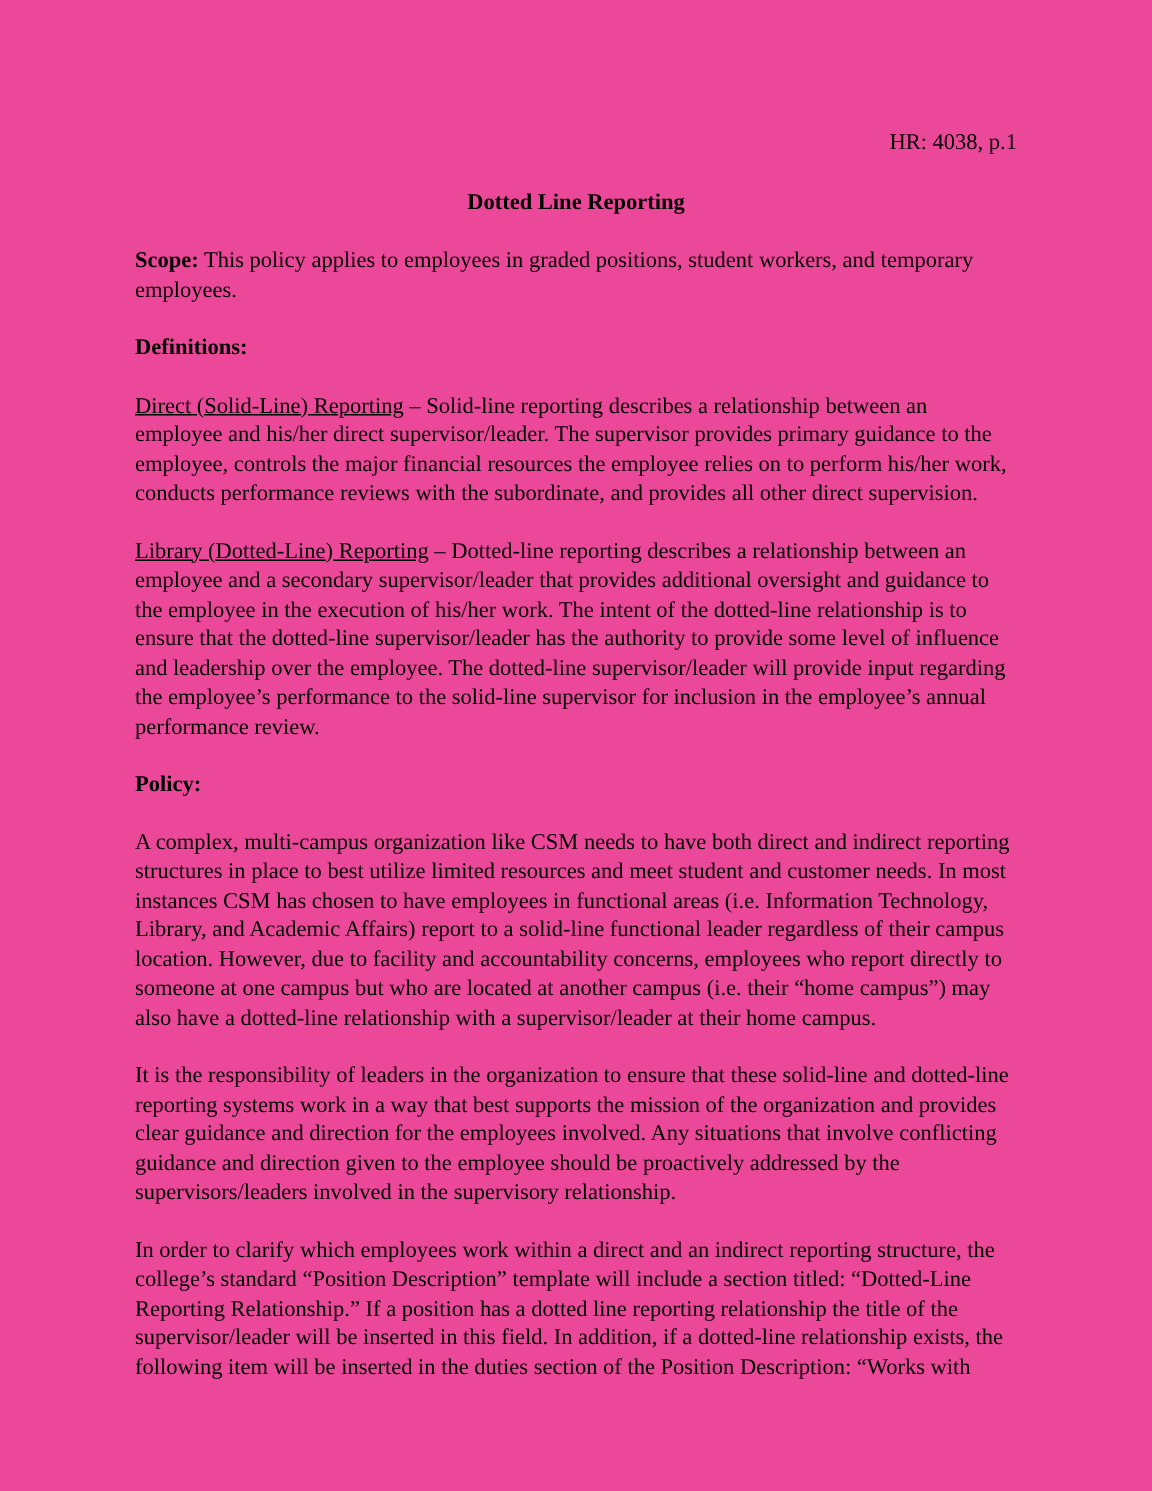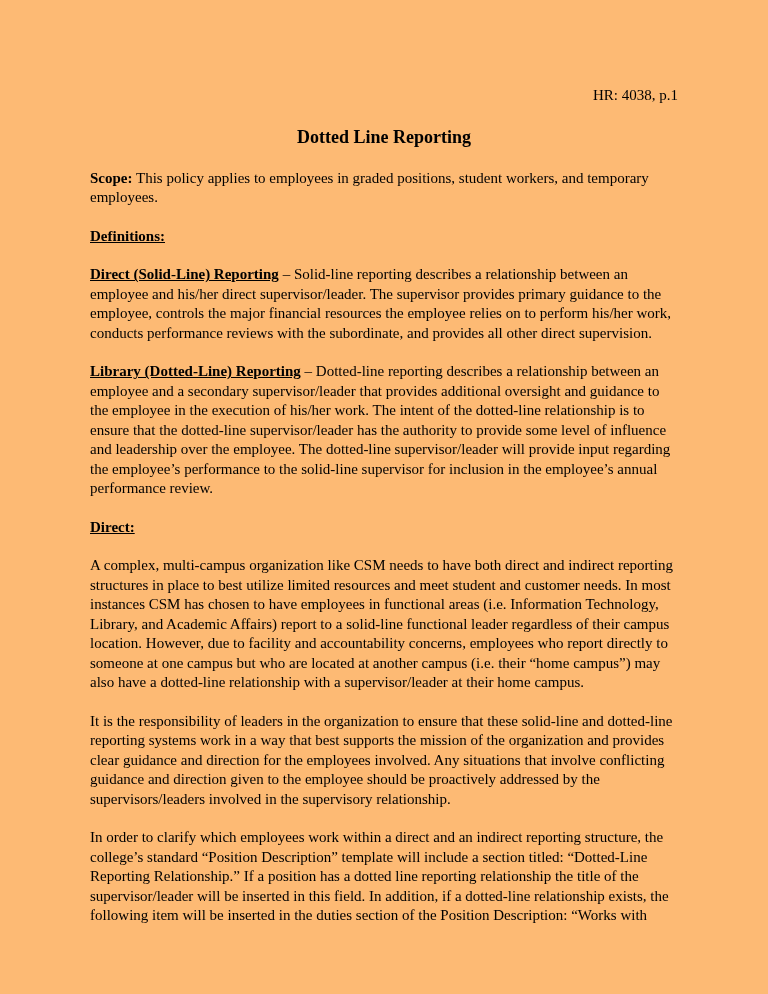--- a/index.html
+++ b/index.html
@@ -5,55 +5,53 @@
   html, body {
     margin: 0;
     padding: 0;
     background: #ffffff;
   }
   .page {
     position: relative;
     width: 768px;
     height: 994px;
     margin: 0 auto;
-    background: #fdba74;
+    background: #ec4899;
     box-sizing: border-box;
     padding: 86px 90px 60px 90px;
     font-family: "Liberation Serif", "DejaVu Serif", serif;
     font-size: 15px;
     line-height: 1.3;
     color: #000000;
     overflow: hidden;
   }
   .header-right {
     text-align: right;
     margin: 0 0 20px 0;
   }
   .doc-title {
     text-align: center;
     font-weight: bold;
-    font-size: 18px;
+    font-size: 15px;
     margin: 0 0 20px 0;
   }
   p {
     margin: 0 0 19px 0;
     text-align: left;
   }
   .heading {
     font-weight: bold;
     margin: 0 0 19px 0;
-    text-decoration: underline;
   }
   .bold {
     font-weight: bold;
     margin-top: 44px;
   }
   .underline {
     text-decoration: underline;
-    font-weight: bold;
   }
 </style>
 </head>
 <body>
 
 <div class="page">
 
   <div class="header-right">HR: 4038, p.1</div>
 
   <div class="doc-title">Dotted Line Reporting</div>
@@ -68,21 +66,21 @@
   <p>
     <span class="underline">Direct (Solid-Line) Reporting</span>
     <span>– Solid-line reporting describes a relationship between an employee and his/her direct supervisor/leader. The supervisor provides primary guidance to the employee, controls the major financial resources the employee relies on to perform his/her work, conducts performance reviews with the subordinate, and provides all other direct supervision.</span>
   </p>
 
   <p>
     <span class="underline">Library (Dotted-Line) Reporting</span>
     <span>– Dotted-line reporting describes a relationship between an employee and a secondary supervisor/leader that provides additional oversight and guidance to the employee in the execution of his/her work. The intent of the dotted-line relationship is to ensure that the dotted-line supervisor/leader has the authority to provide some level of influence and leadership over the employee. The dotted-line supervisor/leader will provide input regarding the employee’s performance to the solid-line supervisor for inclusion in the employee’s annual performance review.</span>
   </p>
 
-  <p class="heading">Direct:</p>
+  <p class="heading">Policy:</p>
 
   <p>A complex, multi-campus organization like CSM needs to have both direct and indirect reporting structures in place to best utilize limited resources and meet student and customer needs. In most instances CSM has chosen to have employees in functional areas (i.e. Information Technology, Library, and Academic Affairs) report to a solid-line functional leader regardless of their campus location. However, due to facility and accountability concerns, employees who report directly to someone at one campus but who are located at another campus (i.e. their “home campus”) may also have a dotted-line relationship with a supervisor/leader at their home campus.</p>
 
   <p>It is the responsibility of leaders in the organization to ensure that these solid-line and dotted-line reporting systems work in a way that best supports the mission of the organization and provides clear guidance and direction for the employees involved. Any situations that involve conflicting guidance and direction given to the employee should be proactively addressed by the supervisors/leaders involved in the supervisory relationship.</p>
 
 
   <p>In order to clarify which employees work within a direct and an indirect reporting structure, the college’s standard “Position Description” template will include a section titled: “Dotted-Line Reporting Relationship.” If a position has a dotted line reporting relationship the title of the supervisor/leader will be inserted in this field. In addition, if a dotted-line relationship exists, the following item will be inserted in the duties section of the Position Description: “Works with</p>
 
 </div>
 

